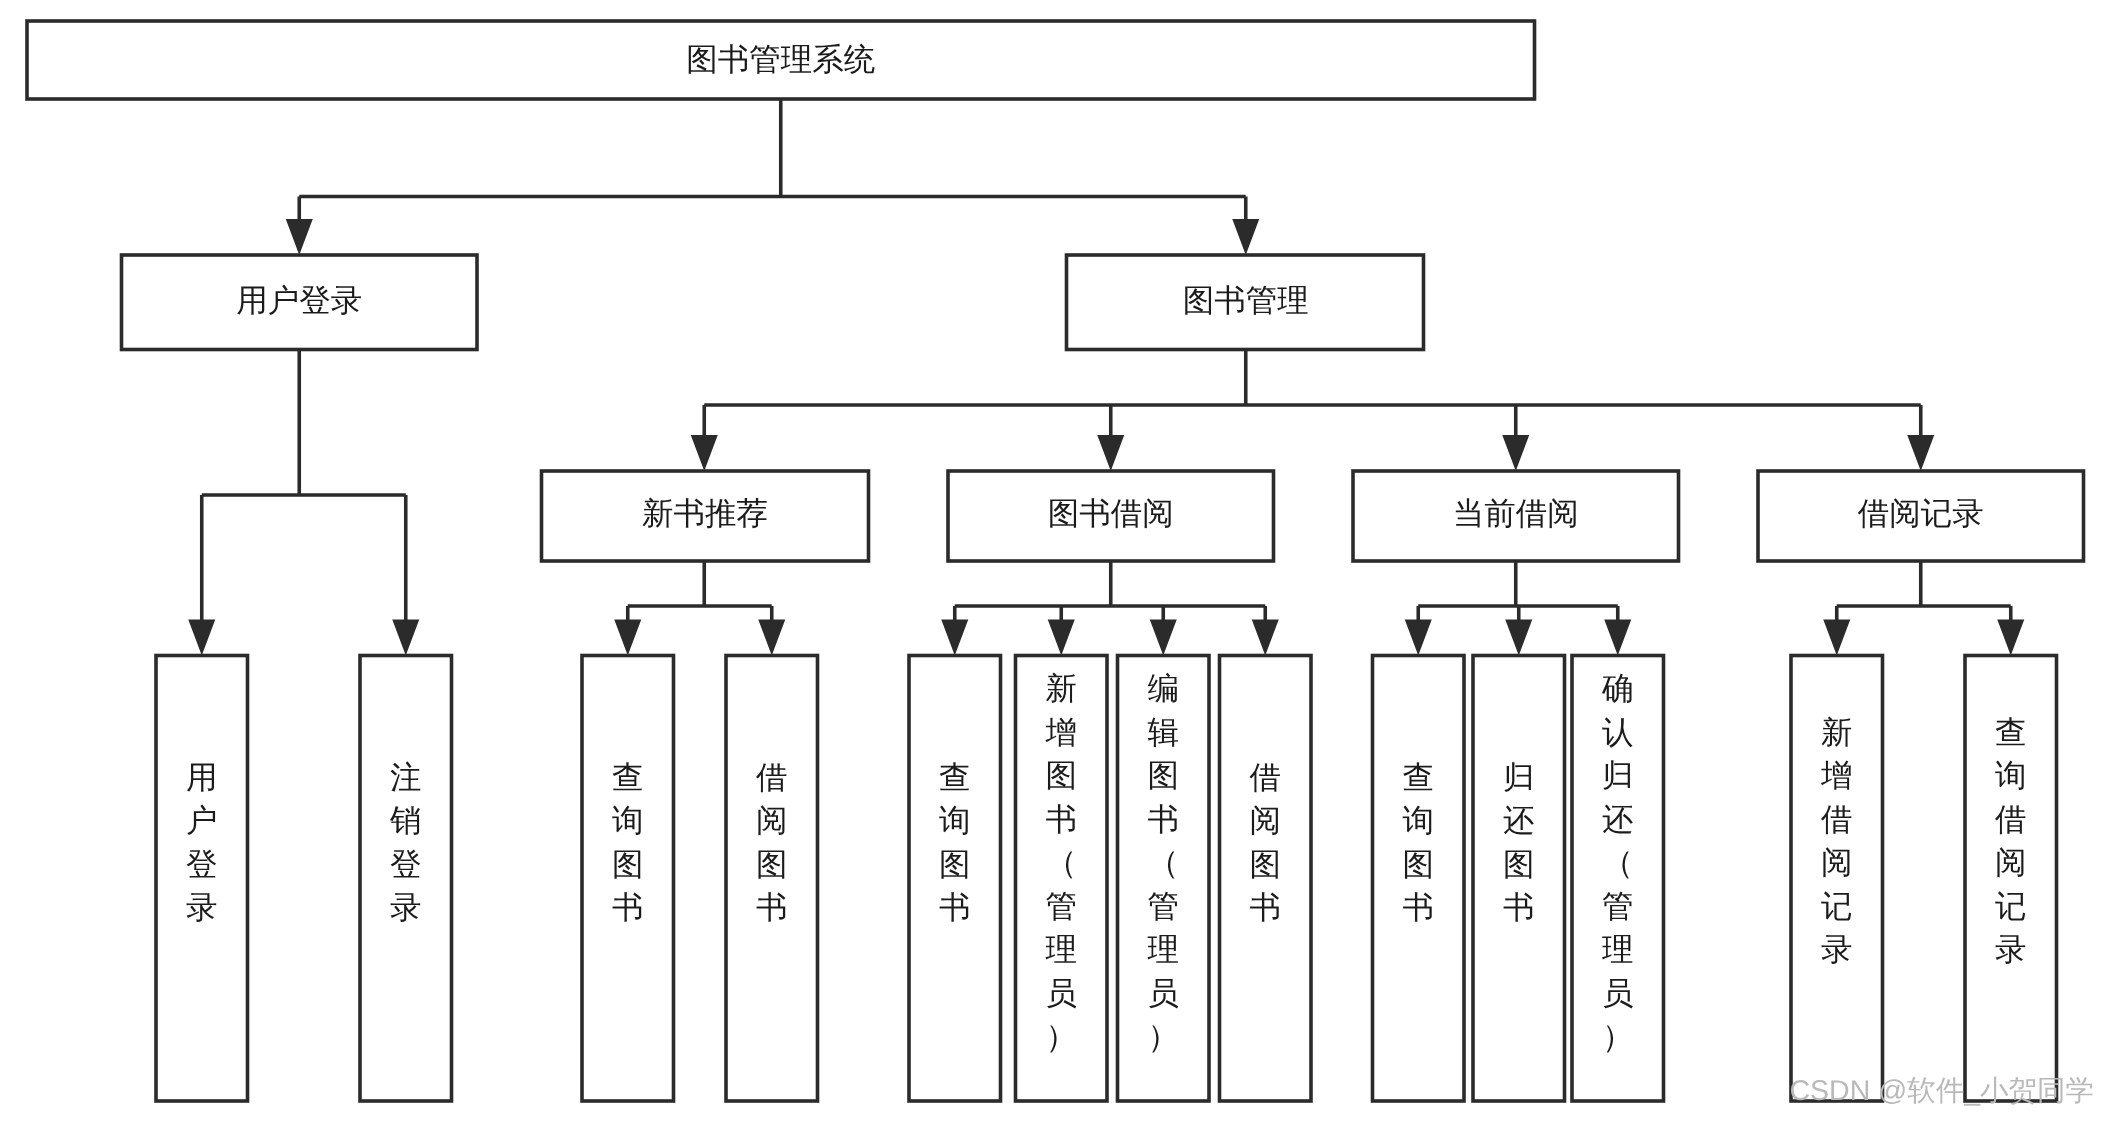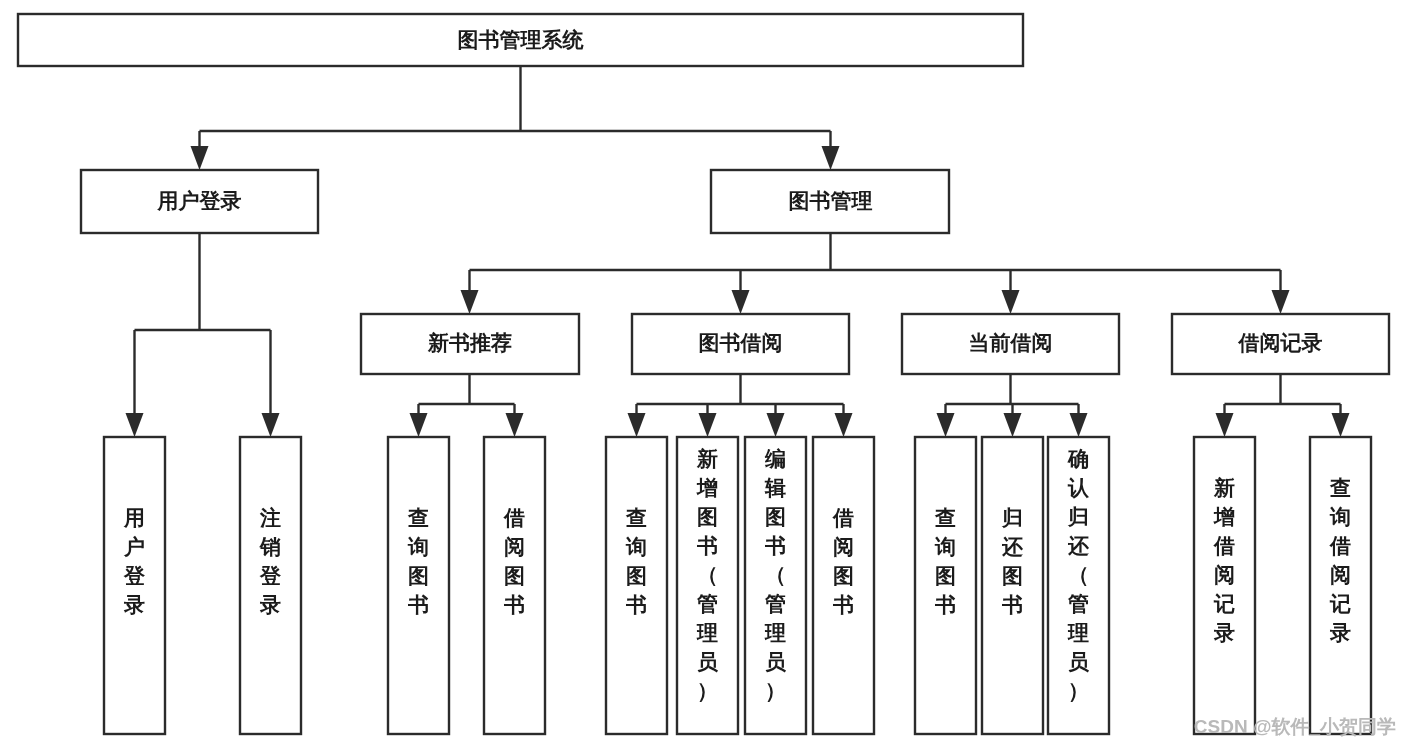--- a/index.html
+++ b/index.html
@@ -13,21 +13,20 @@
     font-family: "Liberation Sans", "DejaVu Sans", sans-serif;
     overflow: hidden;
     position: relative;
   }
   #diagram-root {
     position: absolute;
     left: 0;
     top: 0;
     width: 1228px;
     height: 747px;
-    font-weight: bold;
   }
   svg.flow {
     display: block;
     width: 1405px;
     height: 747px;
   }
   .node-box {
     fill: #ffffff;
     stroke: #2b2b2b;
     stroke-width: 2.4;

